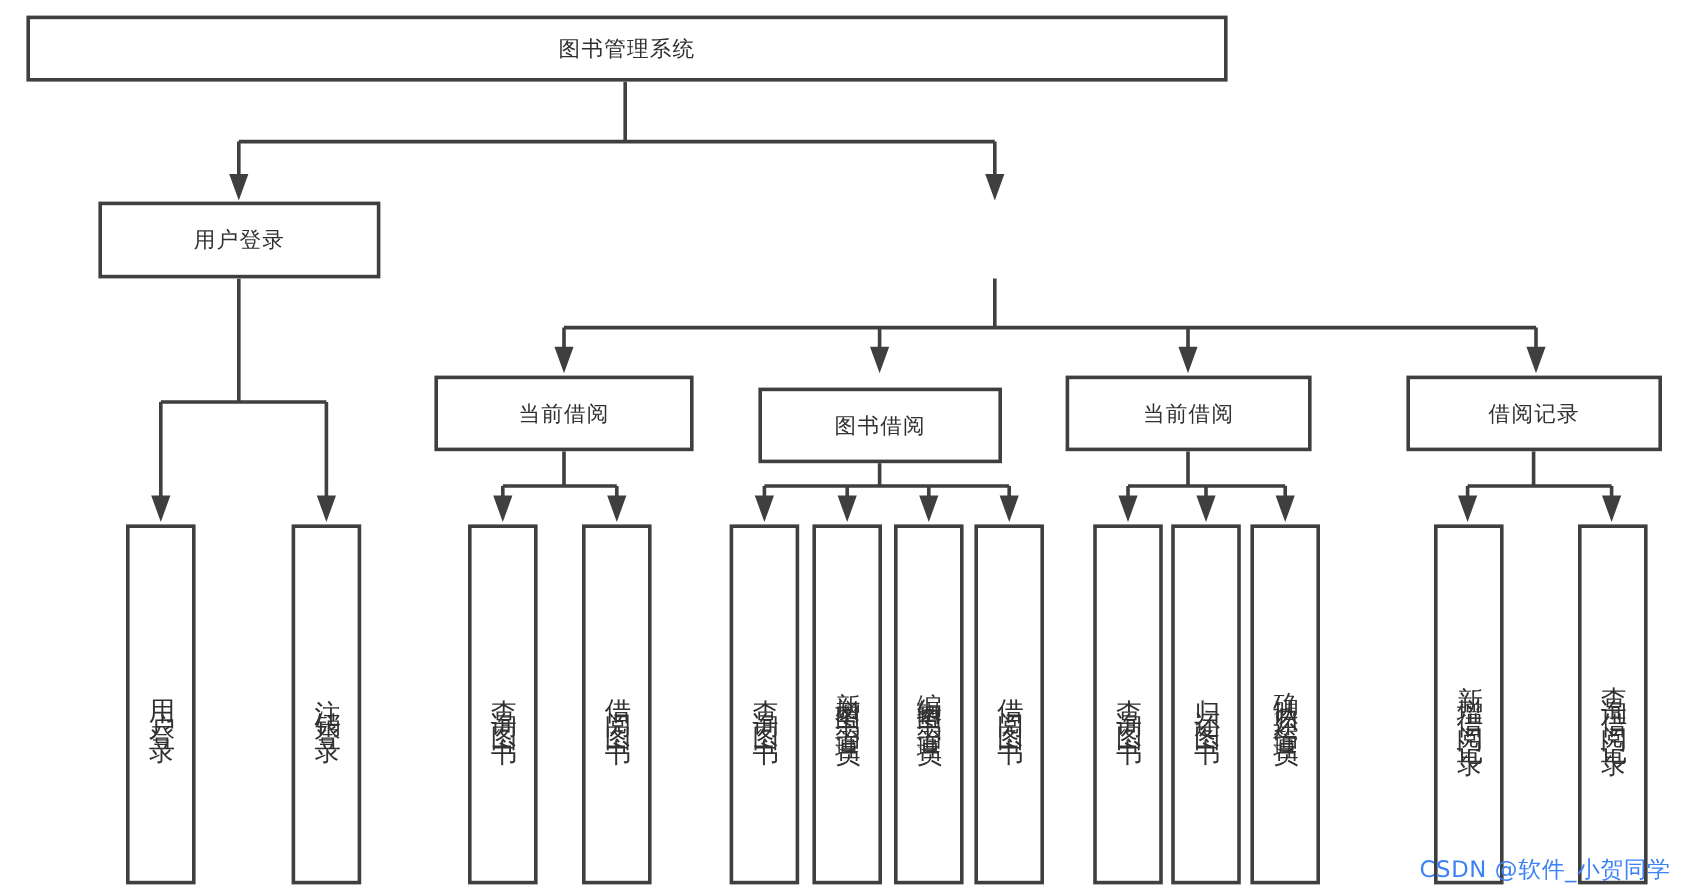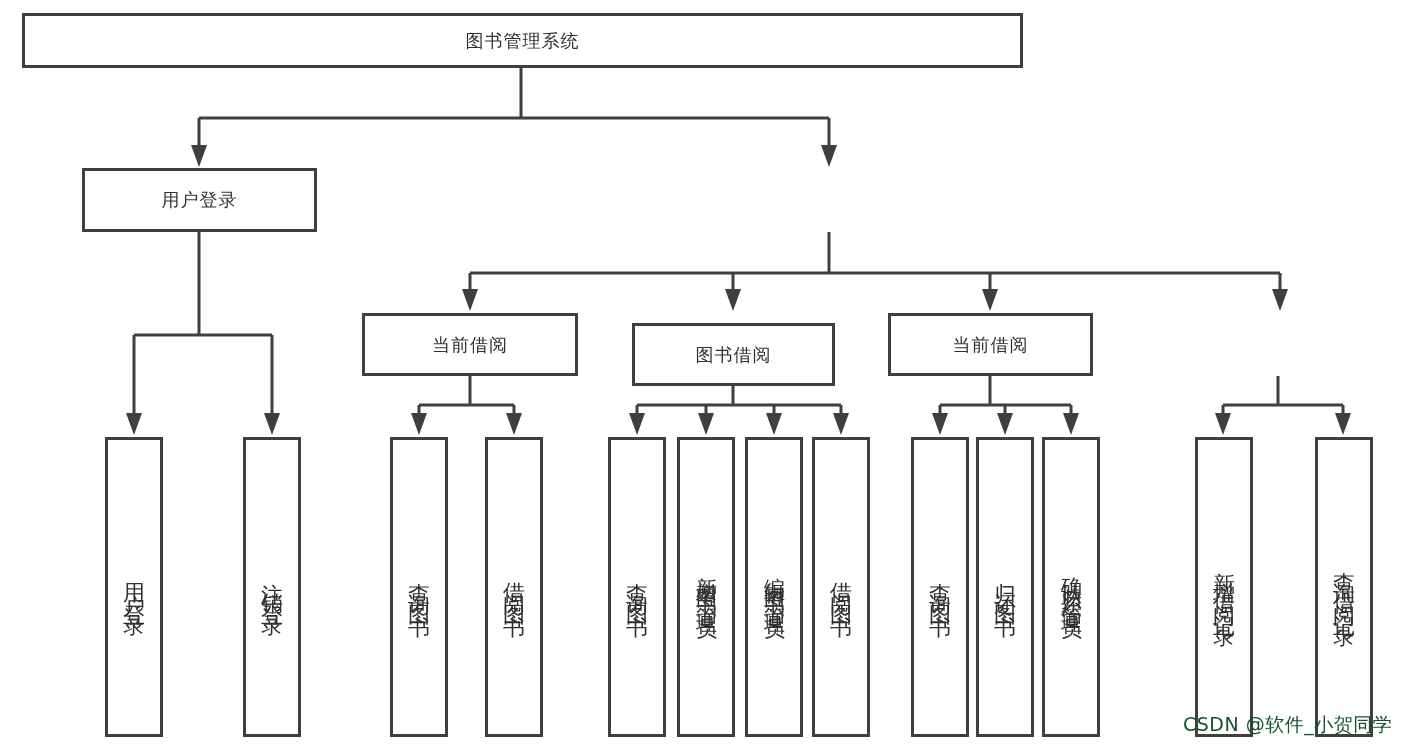--- a/index.html
+++ b/index.html
@@ -18,21 +18,21 @@
     background:#ffffff;border:3px solid #3f3f3f;
     display:flex;align-items:center;justify-content:center;
   }
   .vbox span{
     writing-mode:vertical-rl;text-orientation:mixed;
     font-size:22px;letter-spacing:11px;line-height:1;color:#303030;
   }
   .vbox.long span{font-size:21px;letter-spacing:6px;}
   .watermark{
     position:absolute;left:1183px;top:712px;width:220px;
-    font-size:19px;color:#14532d;letter-spacing:0.5px;white-space:nowrap;
+    font-size:19px;color:#3b82f6;letter-spacing:0.5px;white-space:nowrap;
   }
 </style>
 </head>
 <body>
 
 <div class="canvas">
 
   <svg class="wires" width="1405" height="747" viewBox="0 0 1405 747" aria-hidden="true">
     <path fill="none" stroke="#3f3f3f" stroke-width="3" d="
       M521 68 V118
@@ -90,20 +90,21 @@
       M1343 435 L1335 413 L1351 413 Z"></path>
   </svg>
 
   <div class="hbox" style="left:22px;top:13px;width:1001px;height:55px">图书管理系统</div>
 
   <div class="hbox" style="left:82px;top:168px;width:235px;height:64px">用户登录</div>
 
   <div class="hbox" style="left:362px;top:313px;width:216px;height:63px">当前借阅</div>
   <div class="hbox" style="left:632px;top:323px;width:203px;height:63px">图书借阅</div>
   <div class="hbox" style="left:888px;top:313px;width:205px;height:63px">当前借阅</div>
+  <div class="hbox" style="left:1172px;top:313px;width:213px;height:63px">借阅记录</div>
 
   <div class="vbox" style="left:105px">
     <span>用户登录</span>
     </div>
   <div class="vbox" style="left:243px">
     <span>注销登录</span>
     </div>
 
   <div class="vbox" style="left:390px">
     <span>查询图书</span>

